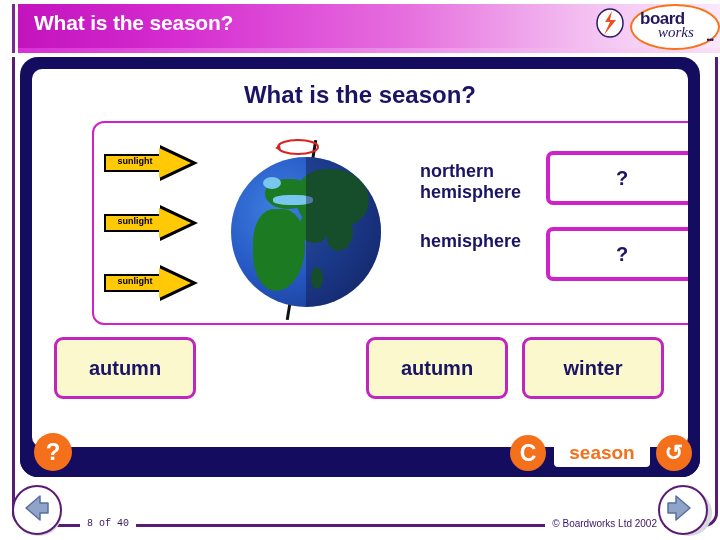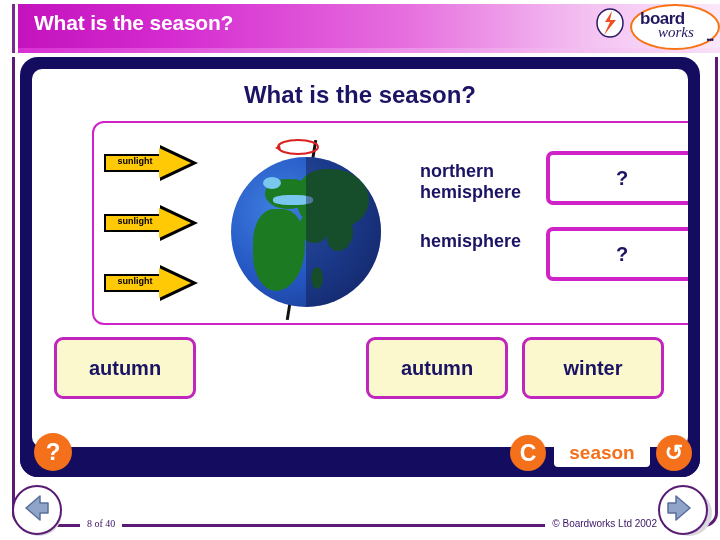--- a/index.html
+++ b/index.html
@@ -338,21 +338,21 @@
     border-bottom-right-radius: 14px;
     box-sizing: border-box;
   }
   #page-counter {
     position: absolute;
     left: 80px; top: 518px;
     background: #ffffff;
     padding: 0 7px;
     font-size: 10px;
     color: #3b1563;
-    font-family: Liberation Serif, serif;
+    font-family: Liberation Mono, monospace;
   }
   #copyright {
     position: absolute;
     right: 56px; top: 518px;
     background: #ffffff;
     padding: 0 7px;
     font-size: 10px;
     color: #3b1563;
   }
   .nav-circle {

